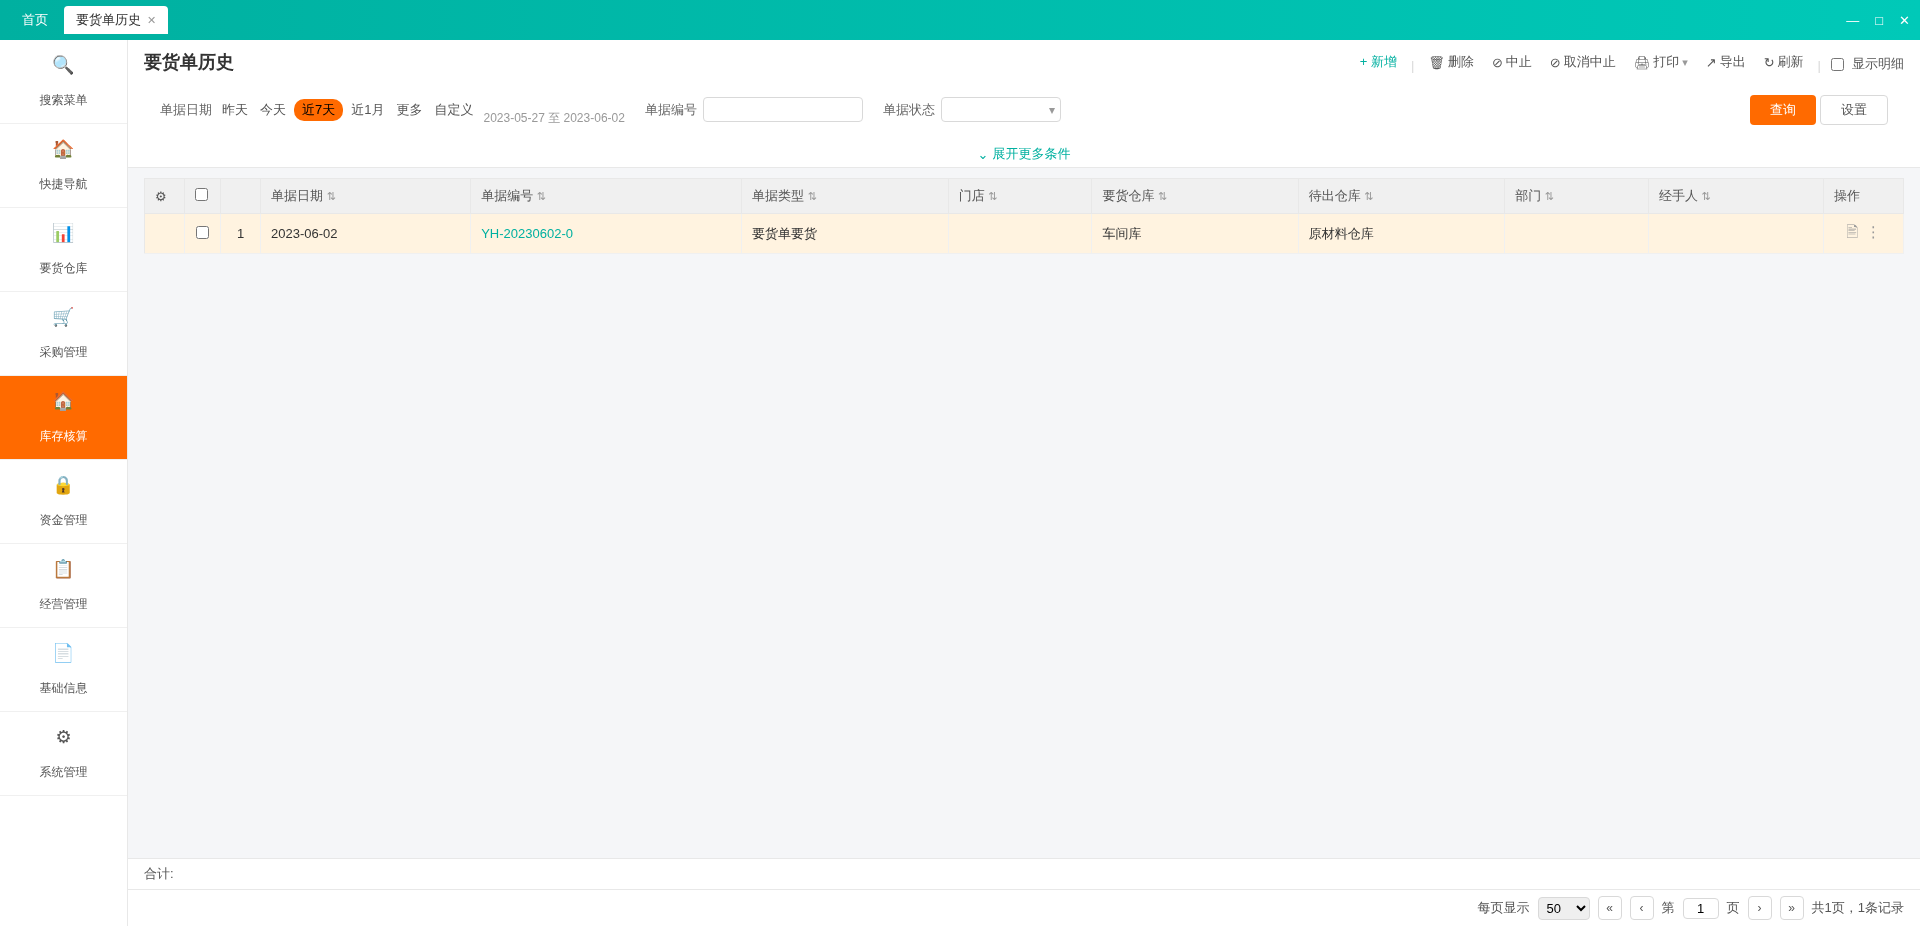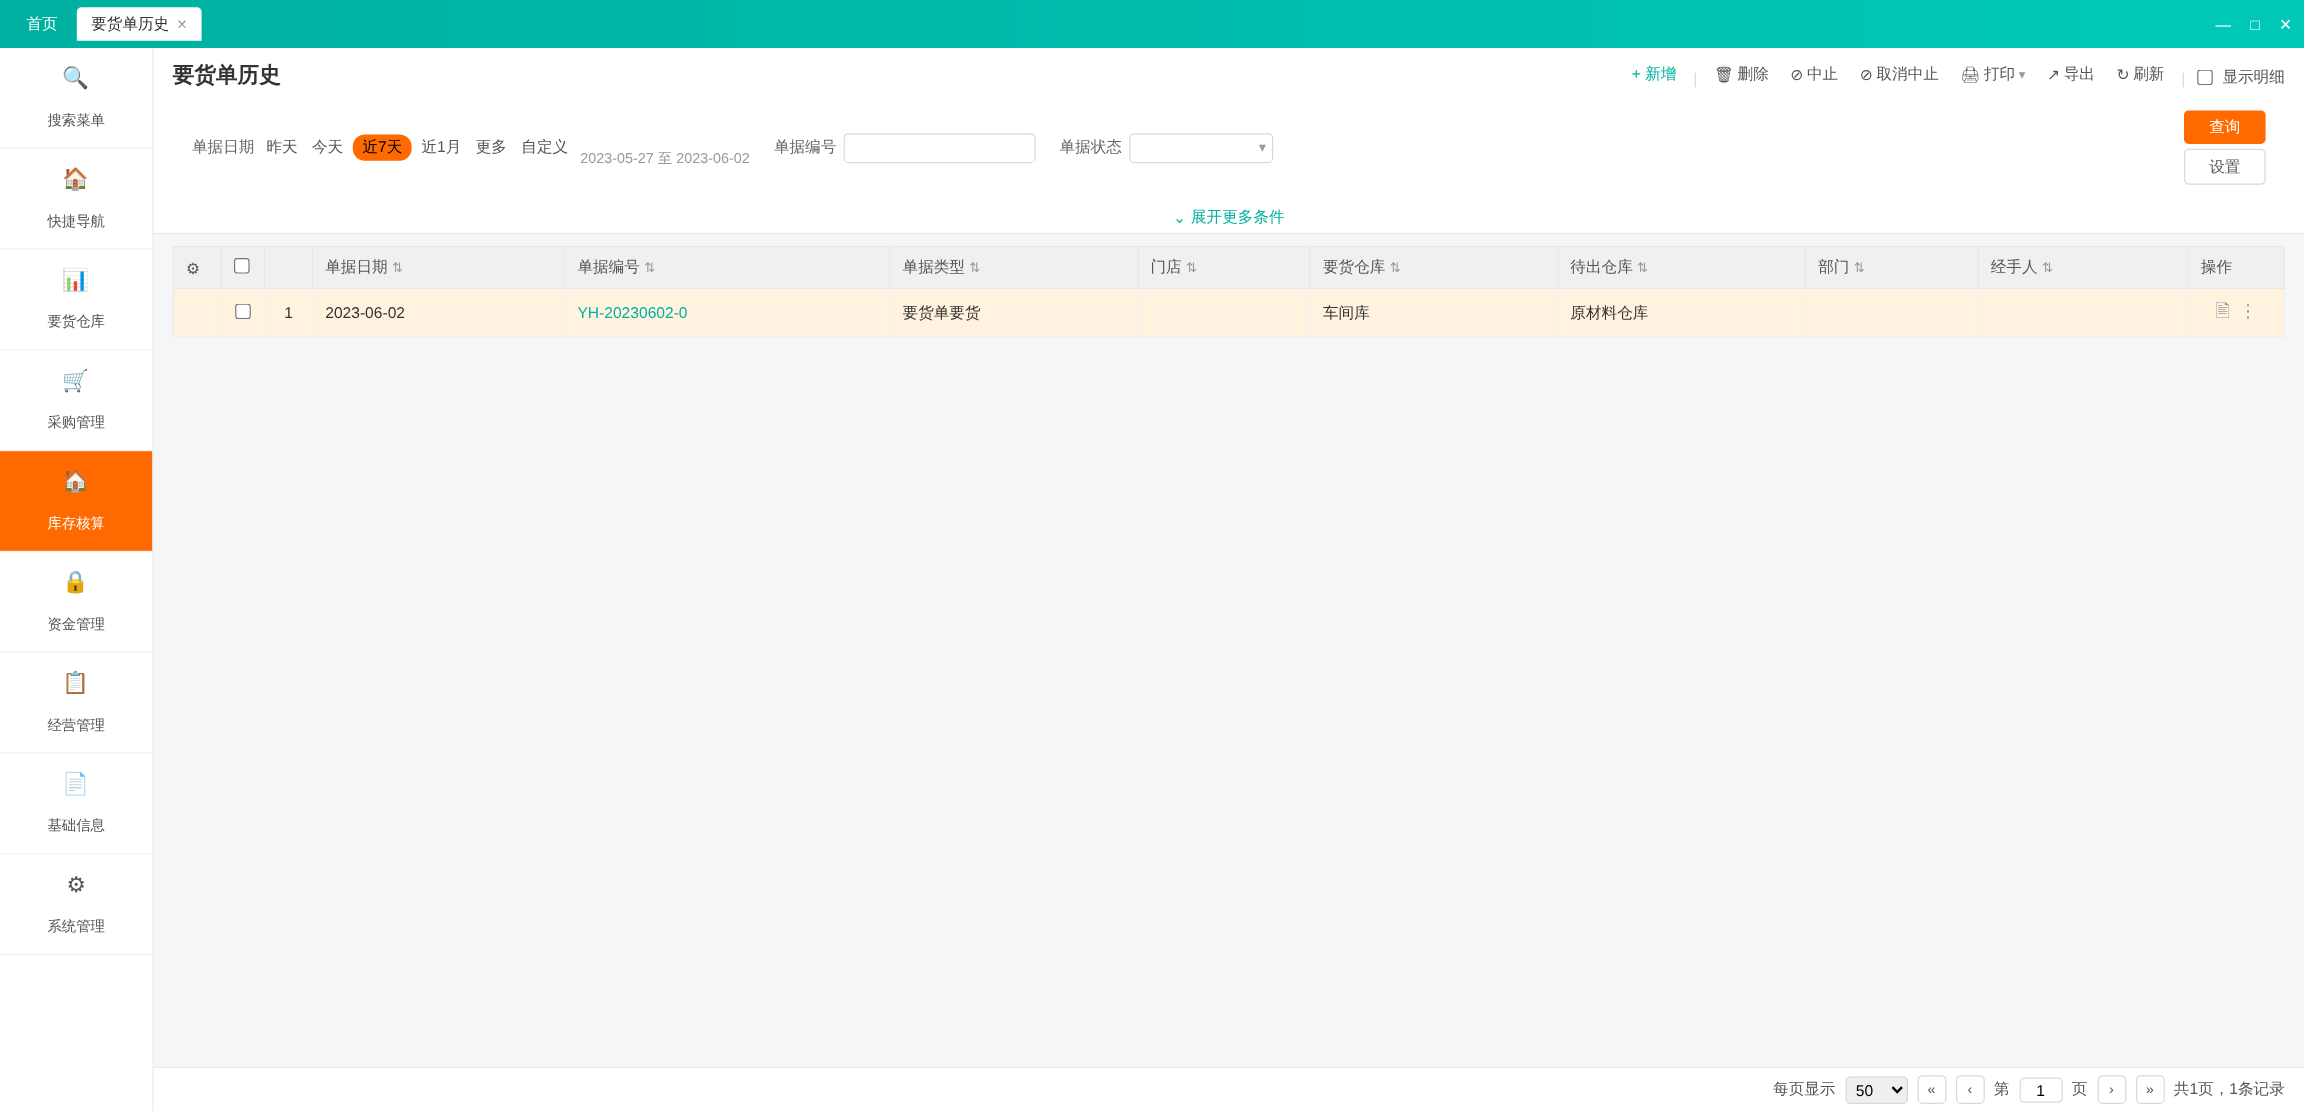--- a/index.html
+++ b/index.html
@@ -230,21 +230,21 @@
       align-items: center;
       gap: 4px;
       color: #00b0a0;
       cursor: pointer;
       font-size: 13px;
       justify-content: center;
       padding: 4px 0;
     }
     .filter-actions {
       display: flex;
-      flex-direction: column;
+      flex-direction: row;
       gap: 4px;
       margin-left: auto;
     }
     .btn-query {
       background: #ff6a00;
       color: #fff;
       border: none;
       border-radius: 4px;
       padding: 5px 20px;
       cursor: pointer;
@@ -582,20 +582,23 @@
             <td></td>
             <td class="col-ops">
               <span class="op-icon">🖹</span>
               <span class="op-icon">⋮</span>
             </td>
           </tr>
         </tbody>
       </table>
     </div>
 
+    <div class="summary-bar">
+      <span>合计:</span>
+    </div>
 
     <div class="pagination-bar">
       <span>每页显示</span>
       <select>
         <option value="10">10</option>
         <option value="20">20</option>
         <option value="50" selected="">50</option>
         <option value="100">100</option>
       </select>
       <button class="page-btn">«</button>

